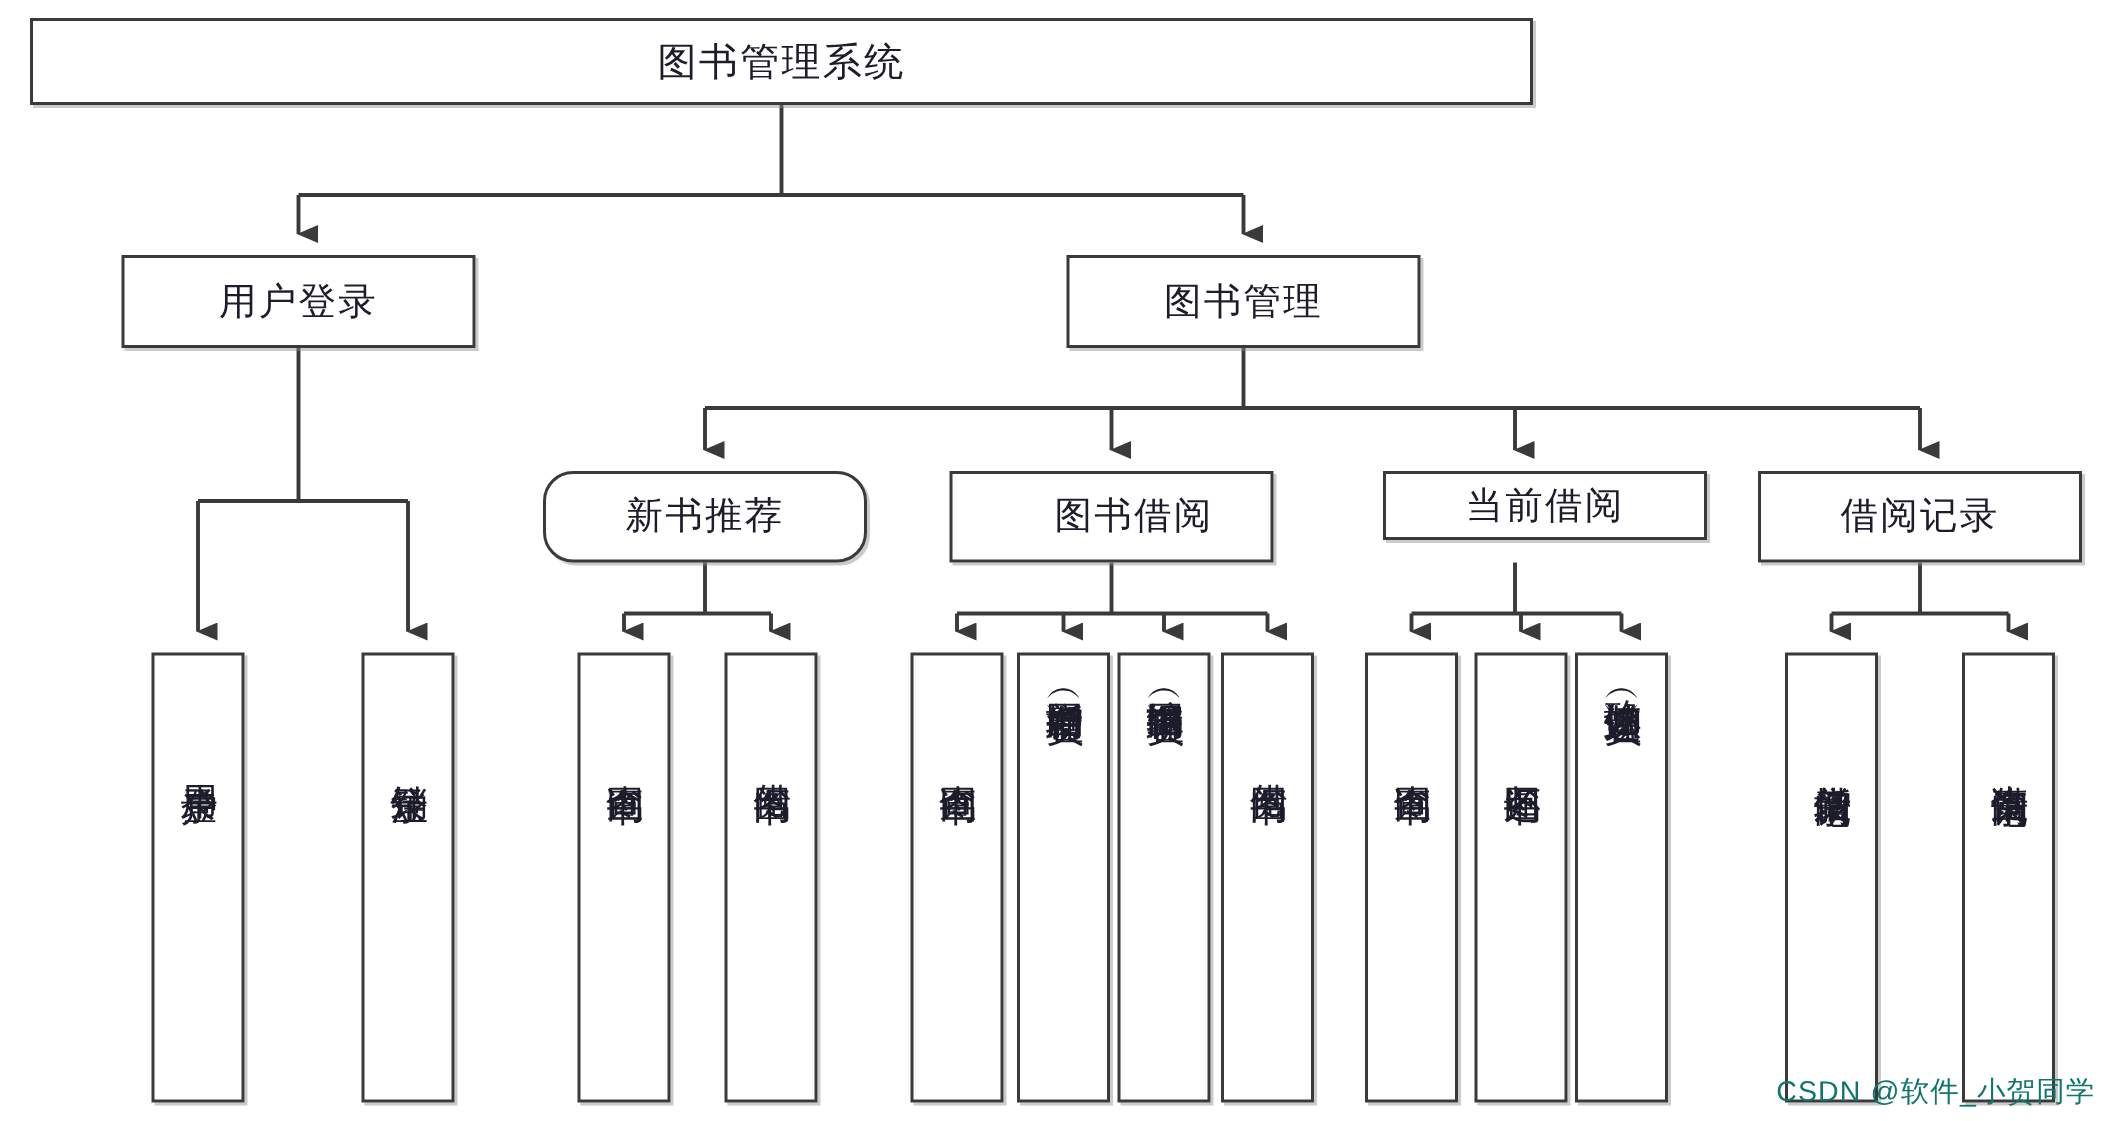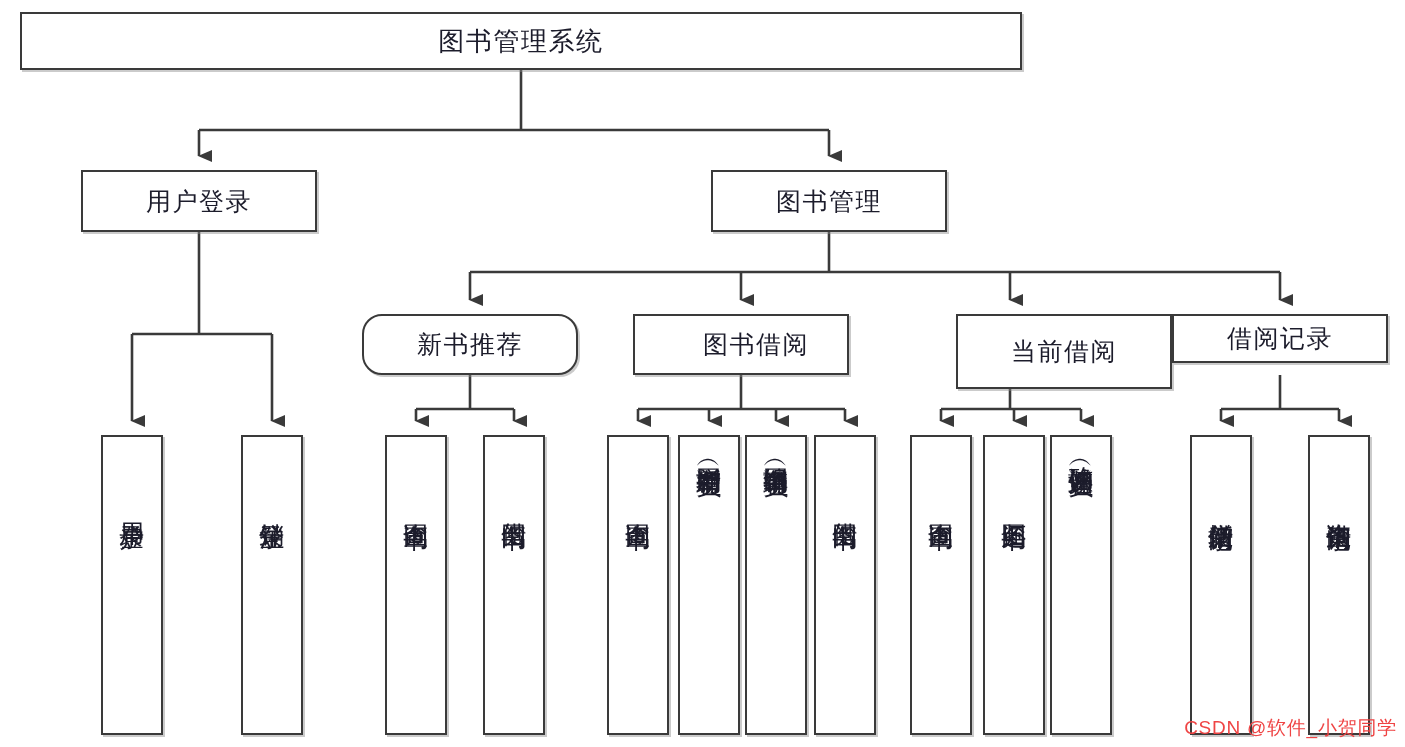--- a/index.html
+++ b/index.html
@@ -70,21 +70,21 @@
     margin-top: 60px;
   }
   .node.v.tall .node-label {
     margin-top: 4px;
   }
   .watermark {
     position: absolute;
     right: 8px;
     bottom: 6px;
     font-size: 19px;
-    color: #ef4444;
+    color: #0f766e;
     letter-spacing: 0.04em;
     white-space: nowrap;
     z-index: 5;
     font-family: "Liberation Sans", "DejaVu Sans", sans-serif;
   }
 </style>
 </head>
 <body>
 
 <div id="canvas">
@@ -149,24 +149,24 @@
   <div class="node h shadowed" style="left:711px; top:170px; width:236px; height:62px;text-align:center;">
     <span class="node-label">图书管理</span>
   </div>
 
   <div class="node h shadowed" style="left:362px; top:314px; width:216px; height:61px;border-radius:20px;">
     <span class="node-label">新书推荐</span>
   </div>
   <div class="node h shadowed" style="left:633px; top:314px; width:216px; height:61px;padding-left:30px;">
     <span class="node-label">图书借阅</span>
   </div>
-  <div class="node h shadowed" style="left:956px; top:314px; width:216px; height:75px;">
+  <div class="node h shadowed" style="left:922px; top:314px; width:216px; height:46px;">
     <span class="node-label">当前借阅</span>
   </div>
-  <div class="node h shadowed" style="left:1172px; top:314px; width:216px; height:49px;">
+  <div class="node h shadowed" style="left:1172px; top:314px; width:216px; height:61px;">
     <span class="node-label">借阅记录</span>
   </div>
 
   <div class="node v mid shadowed" style="left:101px; top:435px; width:62px; height:300px;">
     <span class="node-label">用户登录</span>
   </div>
   <div class="node v mid shadowed" style="left:241px; top:435px; width:62px; height:300px;">
     <span class="node-label">注销登录</span>
   </div>
 

